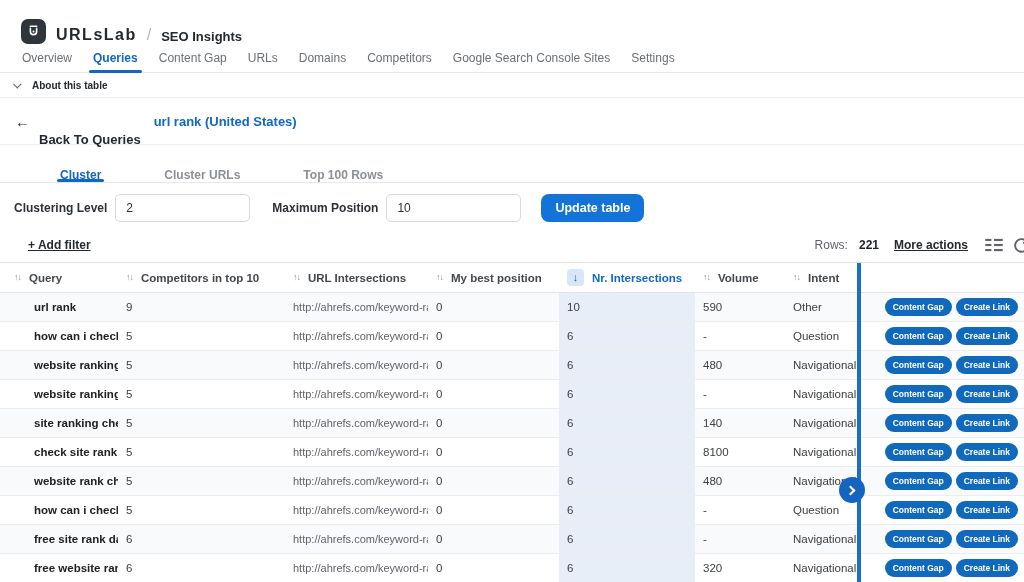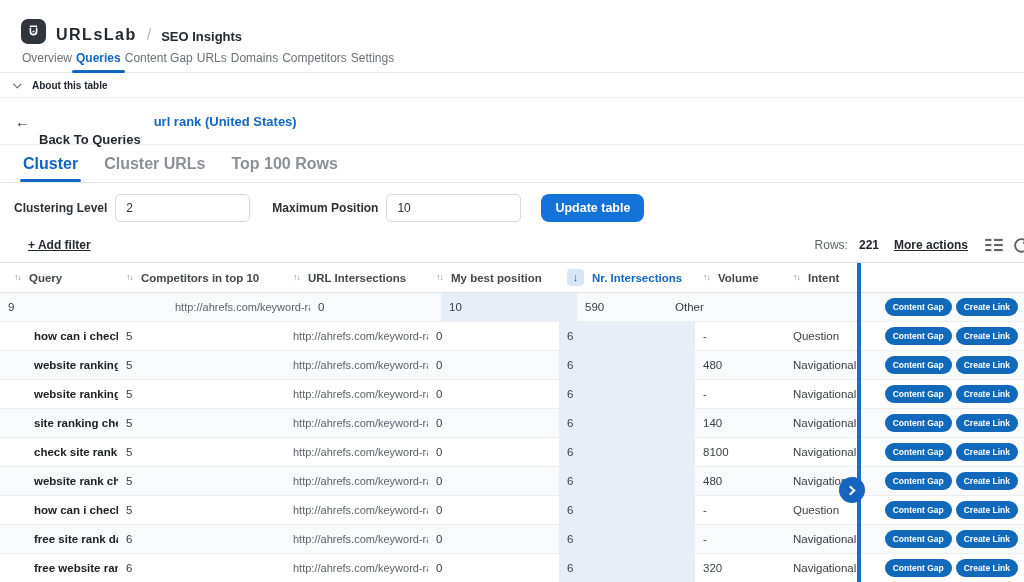--- a/index.html
+++ b/index.html
@@ -20,21 +20,21 @@
   .page-title{ font-size:13px; font-weight:bold; }
   .header-right{ margin-left:auto; display:flex; align-items:center; gap:12px; }
   .credits{ font-size:12px; color:#3c4043; }
   .credits b{ font-weight:bold; color:#1f2328; }
   .dash-btn{ background:var(--btn-blue); color:#fff; border:none; border-radius:6px;
     font-size:12.5px; font-weight:bold; padding:7px 13px; cursor:pointer;
     font-family:inherit; }
 
   
   .nav-tabs{ height:29px; border-bottom:1px solid var(--line); display:flex;
-    gap:4px; padding-left:22px; }
+    gap:21px; padding-left:22px; }
   .nav-tabs .tab{ font-size:12px; color:var(--gray-text); display:flex;
     align-items:center; position:relative; cursor:pointer; }
   .nav-tabs .tab.active{ color:var(--accent); font-weight:bold; }
   .nav-tabs .tab.active::after{ content:""; position:absolute; left:-4px; right:-4px;
     bottom:-1px; height:3px; background:var(--accent); border-radius:2px; }
 
   
   .about-row{ height:25px; border-bottom:1px solid var(--line-light); display:flex;
     align-items:center; padding-left:15px; gap:11px; cursor:pointer; }
   .chev-down{ width:6px; height:6px; border-left:1.6px solid #5f6368;
@@ -45,22 +45,22 @@
   .back-row{ height:47px; border-bottom:1px solid var(--line-light); display:flex;
     align-items:center; padding-left:15px; gap:9px; }
   .back-arrow{ font-size:15px; font-weight:bold; color:#1f2328; }
   .back-label{ font-size:13px; font-weight:bold; cursor:pointer;margin-top:36px; }
   .back-link{ font-size:13px; font-weight:bold; color:var(--accent);
     margin-left:4px; cursor:pointer; }
 
   
   .subtabs{ height:38px; border-bottom:1px solid var(--line); display:flex;
     align-items:flex-end; gap:26px; padding-left:23px; }
-  .subtabs .tab{ font-size:16px; font-weight:bold; color:#8b9096;
-    padding-bottom:9px; position:relative; cursor:pointer; }
+  .subtabs .tab{ font-size:12px; font-weight:bold; color:#8b9096;
+    position:relative; cursor:pointer;margin-left:37px; }
   .subtabs .tab.active{ color:var(--accent); }
   .subtabs .tab.active::after{ content:""; position:absolute; left:-3px; right:-3px;
     bottom:0; height:3px; background:var(--accent); border-radius:2px; }
 
   
   .filter-controls{ display:flex; align-items:center; padding:11px 8px 0 14px; }
   .f-label{ font-size:12px; font-weight:bold; color:#2c3136; margin-right:8px; }
   .f-input{ width:135px; height:28px; border:1px solid #d6dade; border-radius:5px;
     font-size:12px; padding:0 10px; color:#2c3136; font-family:inherit; }
   .gap-lg{ margin-left:22px; }
@@ -133,20 +133,21 @@
   <span class="page-title">SEO Insights</span>
 </div>
 
 <div class="nav-tabs">
     <div class="tab">Overview</div>
     <div class="tab active">Queries</div>
     <div class="tab">Content Gap</div>
     <div class="tab">URLs</div>
     <div class="tab">Domains</div>
     <div class="tab">Competitors</div>
+    <div class="tab">Google Search Console Sites</div>
     <div class="tab">Settings</div>
   </div>
 
 <div class="about-row">
   <span class="chev-down"></span>
   <span class="about-label">About this table</span>
 </div>
 
 <div class="back-row">
   <span class="back-arrow">←</span>
@@ -220,20 +221,21 @@
         <span class="th-label">Volume</span>
       </div>
       <div class="th c7">
         <span class="sort-icon">↑↓</span>
         <span class="th-label">Intent</span>
       </div>
       <div class="th c8"></div>
     </div>
   <div class="tbody">
       <div class="tr odd">
+        <div class="td c1">url rank</div>
         <div class="td c2">9</div>
         <div class="td c3">http://ahrefs.com/keyword-rank-ch...</div>
         <div class="td c4">0</div>
         <div class="td c5 hl">10</div>
         <div class="td c6">590</div>
         <div class="td c7">Other</div>
         <div class="td c8">
           <button class="row-btn">Content Gap</button>
           <button class="row-btn">Create Link</button>
         </div>

